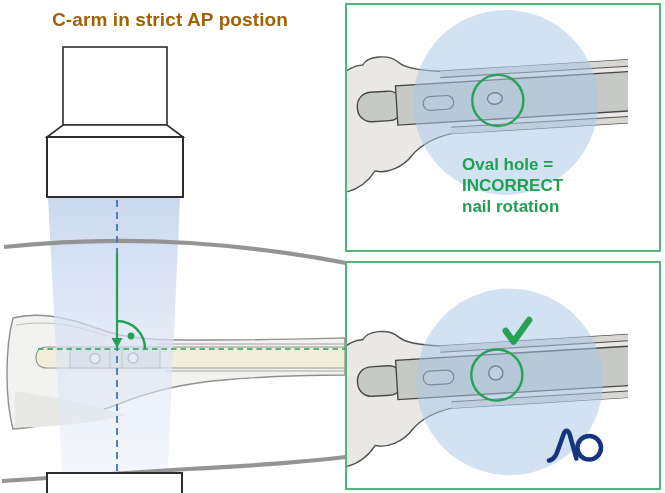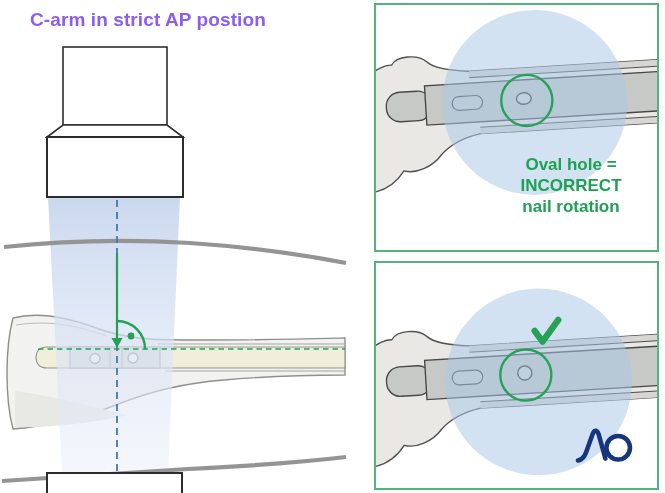--- a/index.html
+++ b/index.html
@@ -1,27 +1,27 @@
 <!DOCTYPE html>
 <html><head>
 <meta charset="utf-8">
 <style>
   html,body{margin:0;padding:0;background:#fff;}
   .stage{
     position:relative;width:665px;height:493px;background:#ffffff;
     overflow:hidden;font-family:"Liberation Sans",sans-serif;
   }
   .figure-title{
-    position:absolute;left:30px;top:9px;width:280px;text-align:left;
-    font-size:19px;font-weight:600;color:#8b5cf6;letter-spacing:.1px;
+    position:absolute;left:30px;top:9px;width:280px;text-align:center;
+    font-size:19px;font-weight:600;color:#a16207;letter-spacing:.1px;
   }
   .left-svg{position:absolute;left:0;top:0;}
   .panel{
-    position:absolute;left:374px;width:285px;background:#fff;
-    border:2px solid #53b47c;box-sizing:border-box;overflow:hidden;text-align:center;
+    position:absolute;left:345px;width:316px;background:#fff;
+    border:2px solid #53b47c;box-sizing:border-box;overflow:hidden;
   }
   .panel-top{top:3px;height:249px;}
   .panel-bottom{top:261px;height:229px;}
   .panel svg{position:absolute;left:0;top:0;}
   .caption{
     position:absolute;left:115px;top:149px;width:160px;
     font-size:17px;line-height:21px;font-weight:600;color:#1fa053;
     white-space:pre-line;
   }
   .sr-only{

